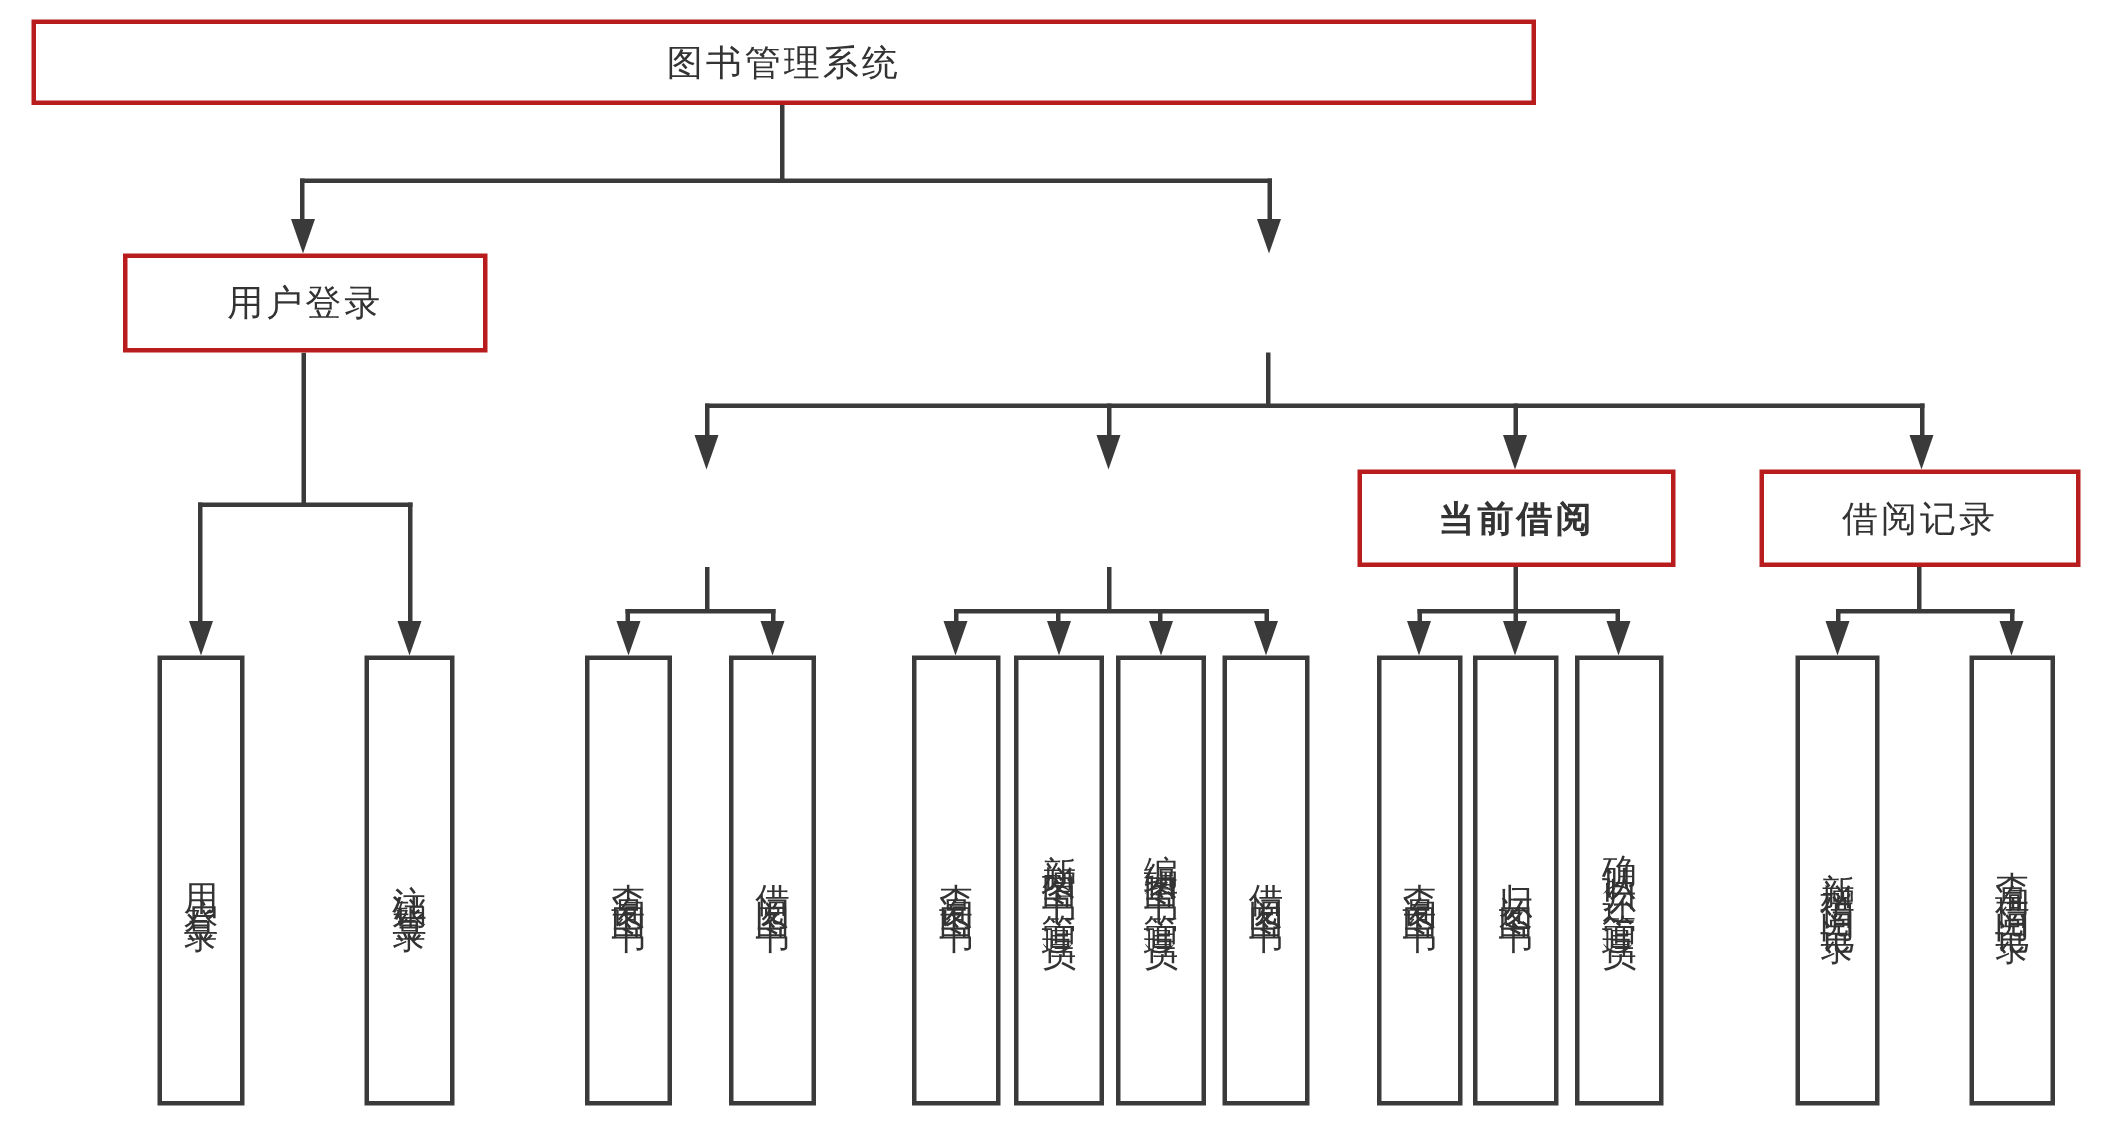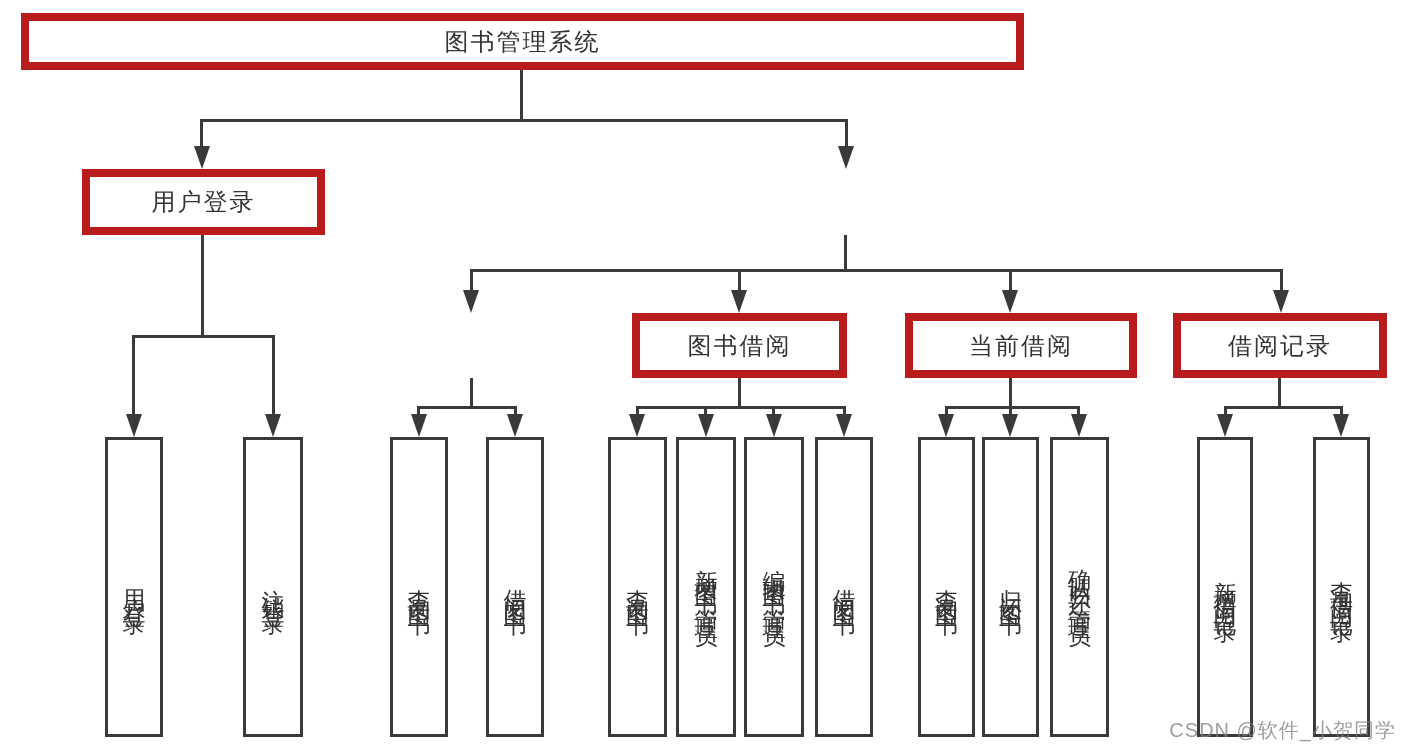--- a/index.html
+++ b/index.html
@@ -9,21 +9,21 @@
     position: relative;
     width: 1405px;
     height: 747px;
     background: #ffffff;
     overflow: hidden;
   }
   
   .box {
     position: absolute;
     background: #ffffff;
-    border: 8px solid #b91c1c;
+    border: 3px solid #b91c1c;
     display: flex;
     align-items: center;
     justify-content: center;
     font-size: 24px;
     letter-spacing: 2px;
     color: #333333;
     z-index: 2;
     text-align: center;
   }
   
@@ -74,24 +74,21 @@
 <div class="canvas">
 
   <div class="box" style="left:21px; top:13px; width:1003px; height:57px;">
     <span>图书管理系统</span>
   </div>
 
   <div class="box" style="left:82px; top:169px; width:243px; height:66px;">
     <span>用户登录</span>
   </div>
 
-  <div class="box" style="left:632px; top:313px; width:215px; height:65px;">
-    <span>图书借阅</span>
-  </div>
-  <div class="box" style="left:905px; top:313px; width:232px; height:65px;">
+  <div class="box" style="left:905px; top:313px; width:212px; height:65px;font-weight:bold;">
     <span>当前借阅</span>
   </div>
   <div class="box" style="left:1173px; top:313px; width:214px; height:65px;">
     <span>借阅记录</span>
   </div>
 
   <div class="vbox" style="left:105px; width:58px;">
     <span class="vtext">用户登录</span>
   </div>
   <div class="vbox" style="left:243px; width:60px;">
@@ -183,15 +180,14 @@
   <div class="ln" style="left:1077px; top:406px; width:3px; height:12px;"></div>
   <div class="arr" style="left:1071px; top:414px;"></div>
 
   <div class="ln" style="left:1278px; top:378px; width:3px; height:30px;"></div>
   <div class="ln" style="left:1224px; top:406px; width:119px; height:3px;"></div>
   <div class="ln" style="left:1224px; top:406px; width:3px; height:12px;"></div>
   <div class="arr" style="left:1217px; top:414px;"></div>
   <div class="ln" style="left:1340px; top:406px; width:3px; height:12px;"></div>
   <div class="arr" style="left:1333px; top:414px;"></div>
 
-  <div class="watermark">CSDN @软件_小贺同学</div>
 
 </div>
 
 </body></html>

